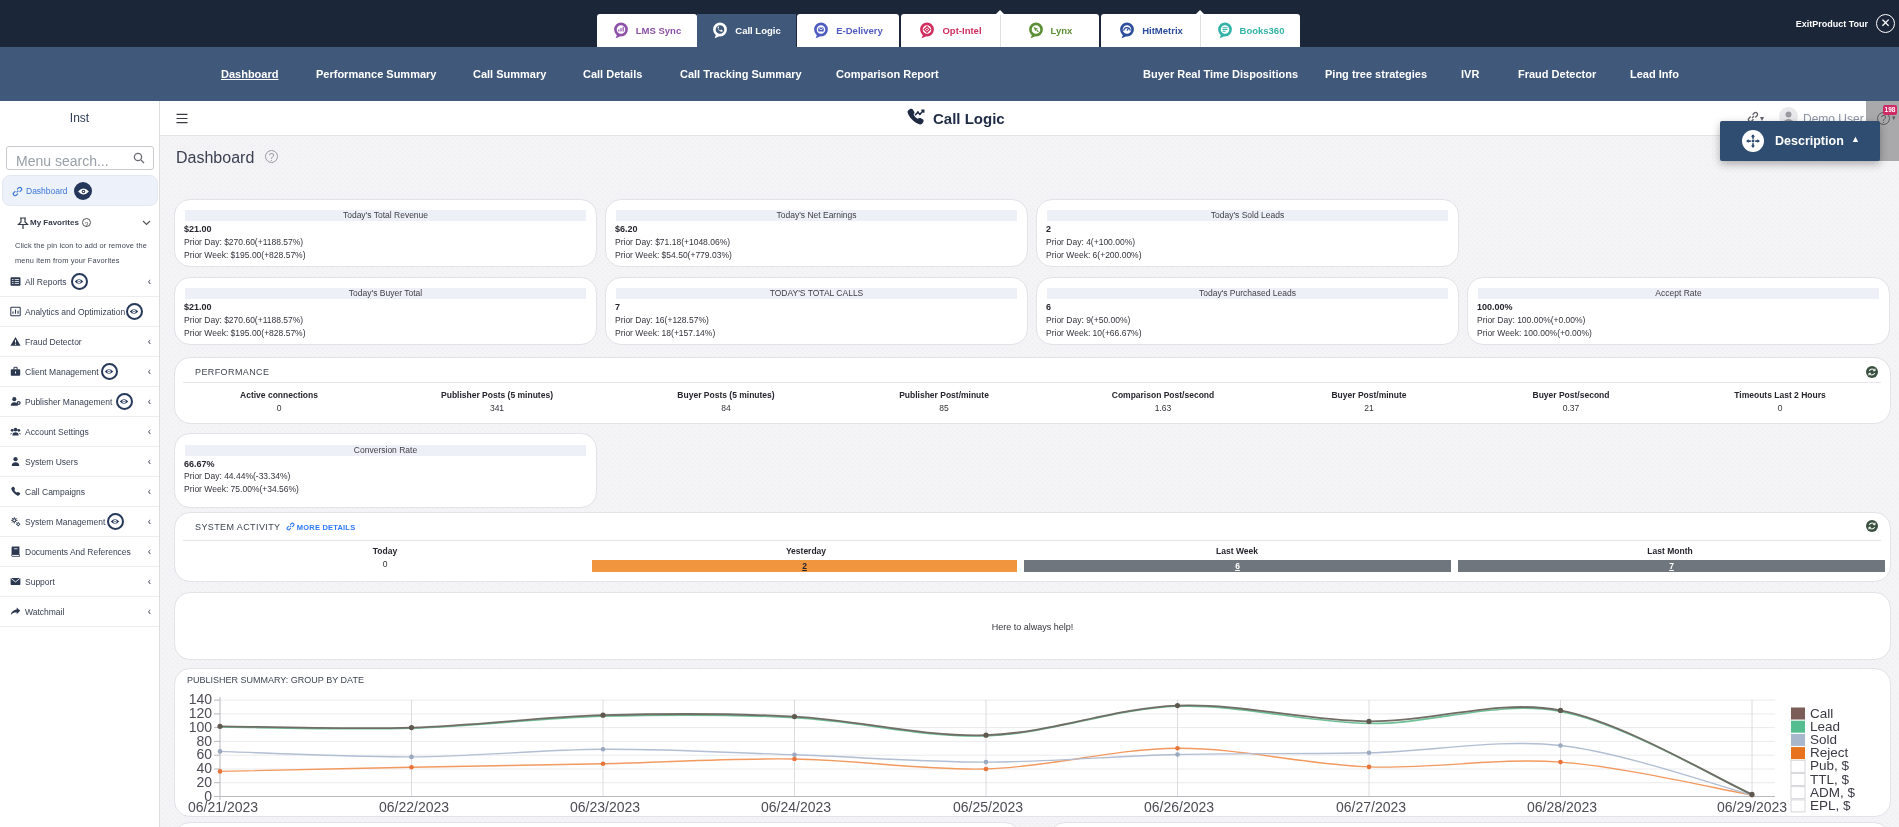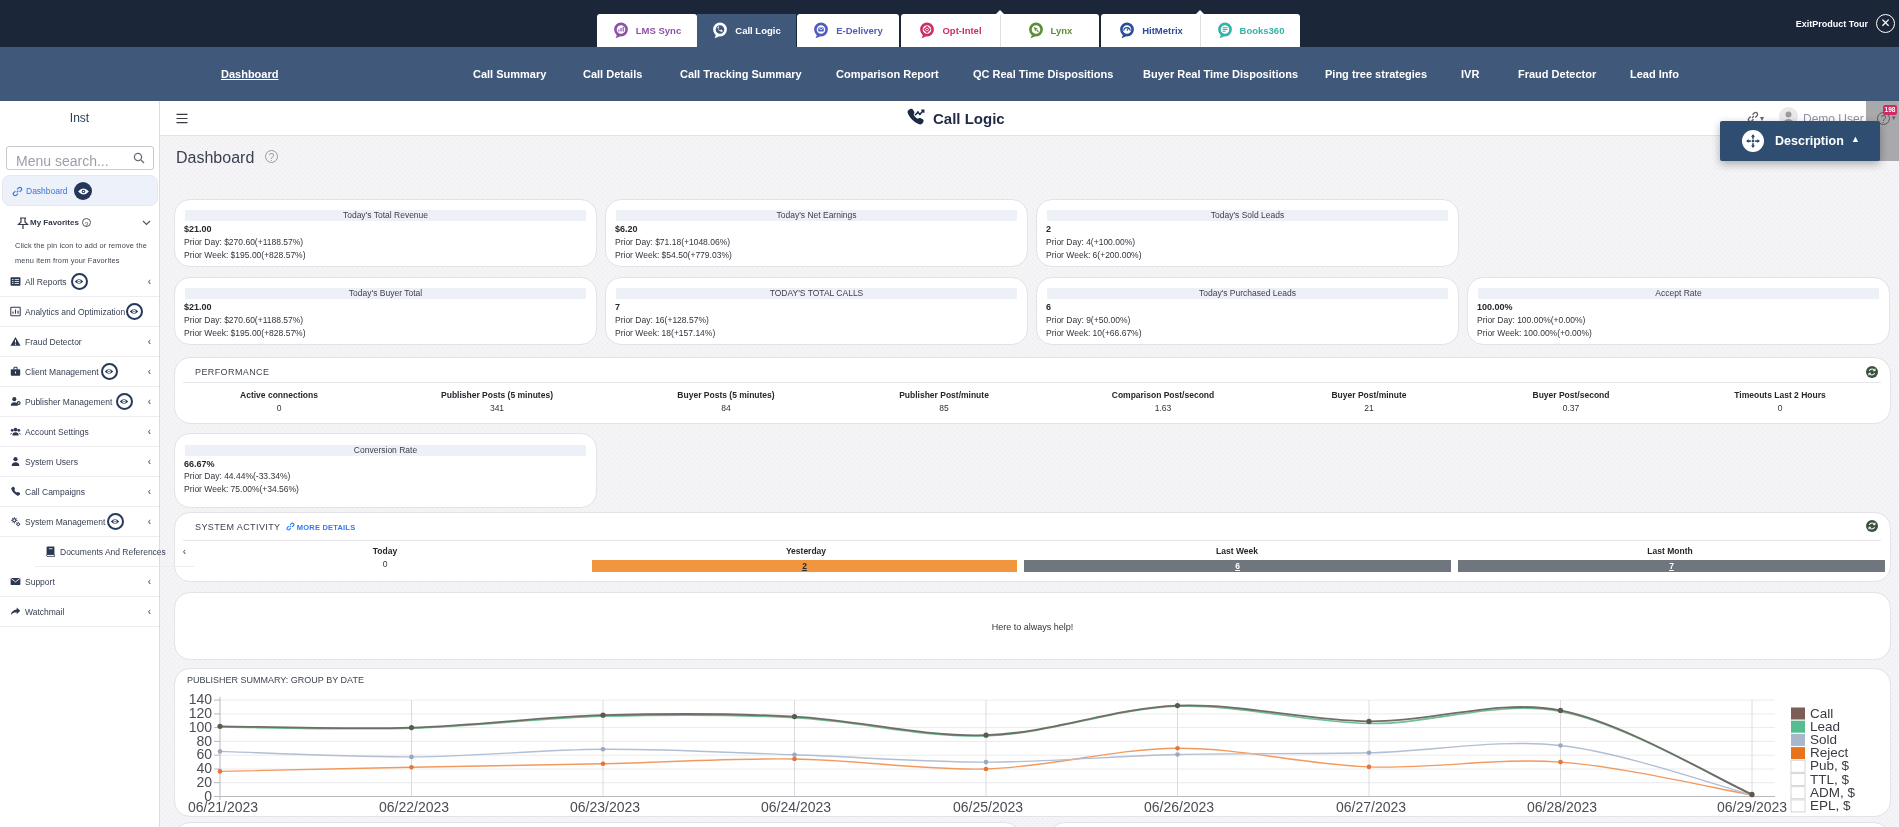--- a/index.html
+++ b/index.html
@@ -357,25 +357,25 @@
           <path d="M4.2 12.2 L2.6 16.2 L7 14.4 Z" fill="#33b3a8"></path>
           <path d="M5.6 5.8 h4.8 M5.6 7.5 h4.8 M5.6 9.2 h3" stroke="#33b3a8" stroke-width="1.1"></path>
         </svg>Books360</div>
     <div style="position:absolute; left:995px; top:10px; width:0; height:0; border-left:5px solid transparent; border-right:5px solid transparent; border-bottom:5px solid #fff;"></div>
     <div style="position:absolute; left:1195px; top:10px; width:0; height:0; border-left:5px solid transparent; border-right:5px solid transparent; border-bottom:5px solid #fff;"></div>
     <div id="exit-tour">ExitProduct Tour</div>
     <div id="exit-x">✕</div>
   </div>
   <div id="navbar">
     <a style="left:221px; text-decoration:underline;">Dashboard</a>
+    <a style="left:316px;">Performance Summary</a>
     <a style="left:473px;">Call Summary</a>
     <a style="left:583px;">Call Details</a>
     <a style="left:680px;">Call Tracking Summary</a>
     <a style="left:836px;">Comparison Report</a>
-    <a style="left:973px;">QC Real Time Dispositions</a>
     <a style="left:1143px;">Buyer Real Time Dispositions</a>
     <a style="left:1325px;">Ping tree strategies</a>
     <a style="left:1461px;">IVR</a>
     <a style="left:1518px;">Fraud Detector</a>
     <a style="left:1630px;">Lead Info</a>
   </div>
   <div id="sidebar">
     <div style="position:absolute; left:0; top:0; width:159px; height:34px; text-align:center; line-height:34px; font-size:12px; color:#2c3a55;">Inst</div>
     <div style="position:absolute; left:6px; top:45px; width:148px; height:24px; border:1px solid #c9c9cf; border-radius:3px; background:#fff;">
       <span style="position:absolute; left:9px; top:6px; font-size:14px; color:#9aa0a8;">Menu search...</span>
@@ -506,21 +506,21 @@
         </svg>
       System Management<span class="eyering" style="left:107px;">
           <svg style="position:absolute;left:1px;top:2.5px;" width="10" height="7" viewBox="0 0 14 10">
             <path d="M1 5 Q7 -1.5 13 5 Q7 11.5 1 5 Z" fill="#27395a"></path>
             <circle cx="7" cy="5" r="2.4" fill="#fff"></circle>
             <circle cx="7" cy="5" r="1" fill="#27395a"></circle>
           </svg>
         </span>
       <span class="chev">‹</span>
     </div>
-    <div class="sideitem" style="top:436px;margin-left:35px;">
+    <div class="sideitem" style="top:436px;">
       <svg class="ic" viewBox="0 0 14 14">
           <path d="M2 2 a1.5 1.5 0 0 1 1.5-1.5 H12 V11 H3.5 A1.5 1.5 0 0 0 2 12.5 Z" fill="#2c3850"></path>
           <path d="M2 12.5 A1.5 1.5 0 0 1 3.5 11 H12 V13.5 H3.5 A1.5 1.5 0 0 1 2 12.5" fill="none" stroke="#2c3850" stroke-width="1"></path>
           <path d="M5 3.5 h4.5" stroke="#fff" stroke-width="1"></path>
         </svg>
       Documents And References<span class="chev">‹</span>
     </div>
     <div class="sideitem" style="top:466px;">
       <svg class="ic" viewBox="0 0 14 14">
           <rect x="0.8" y="2.5" width="12.4" height="9" rx="1" fill="#2c3850"></rect>

